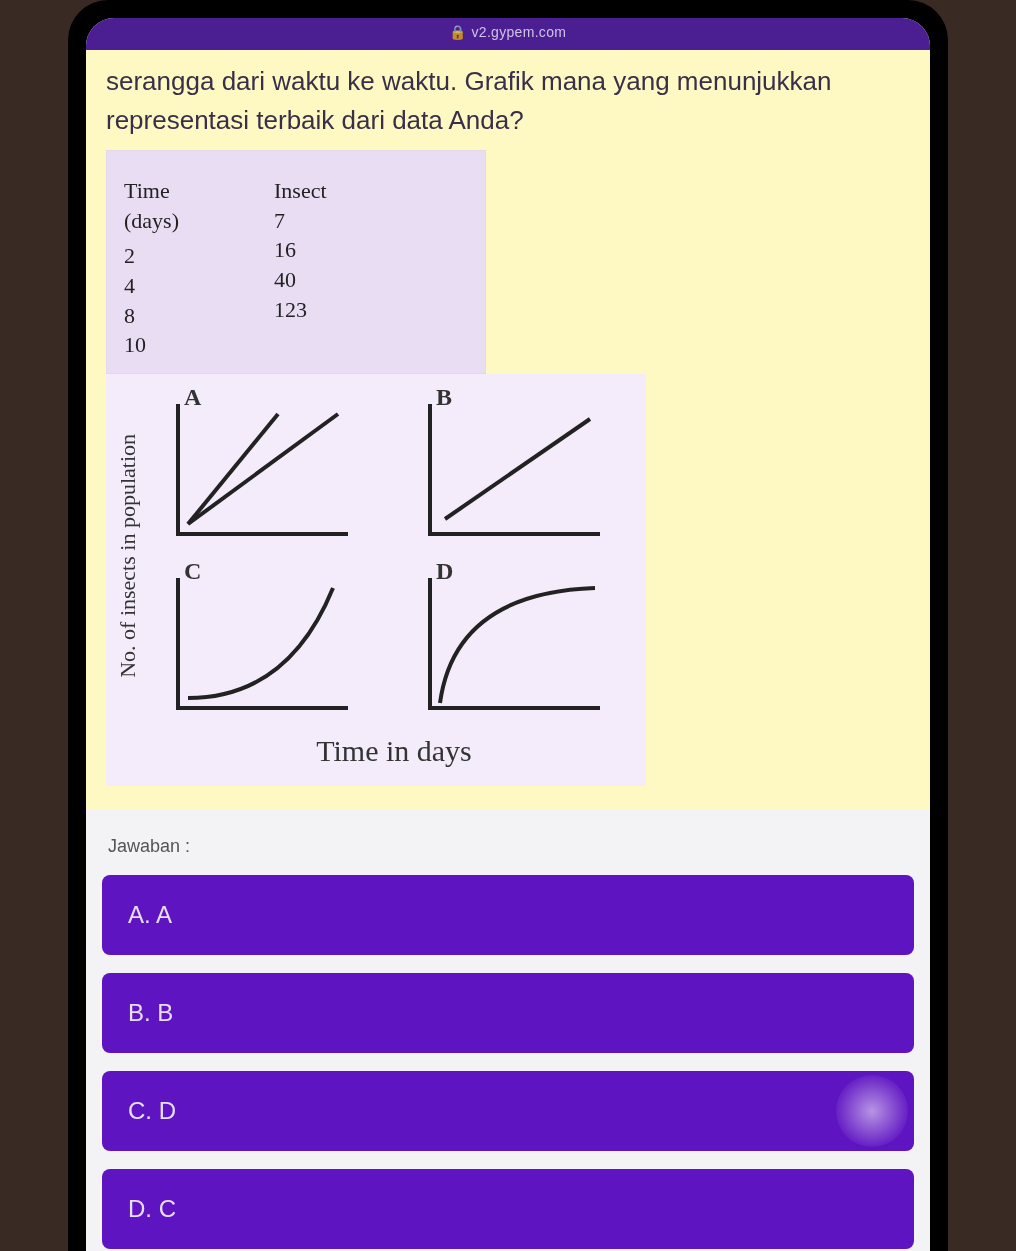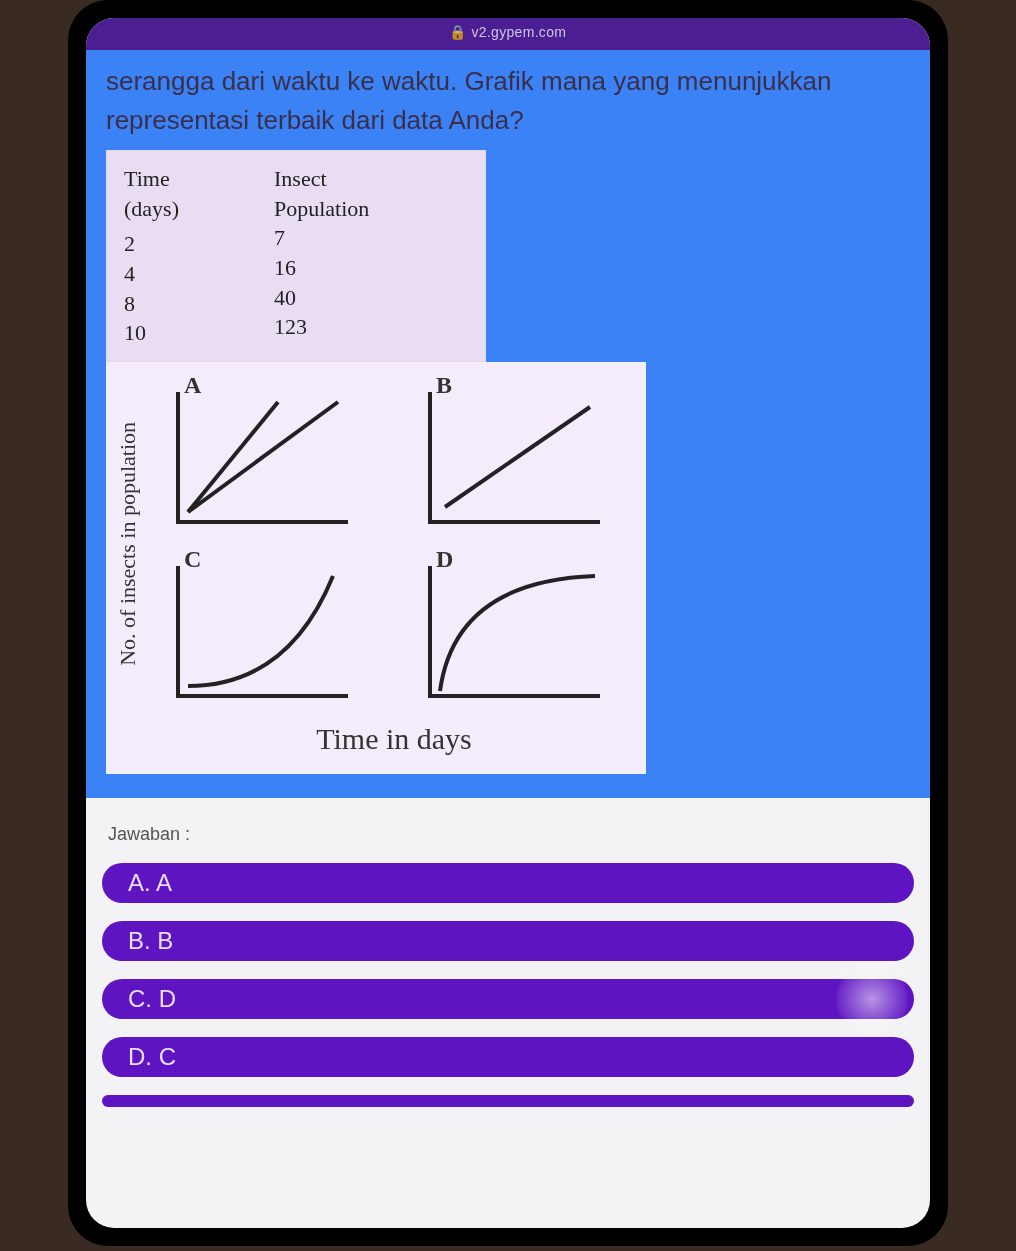--- a/index.html
+++ b/index.html
@@ -29,41 +29,41 @@
   .addr-bar {
     background: #4b1f91;
     color: #cfc3e6;
     font-size: 14px;
     text-align: center;
     padding: 6px 0 10px 0;
     letter-spacing: 0.3px;
   }
   .addr-bar .lock { margin-right: 4px; opacity: .8; }
   .question-box {
-    background: #3b82f6;
+    background: #fef9c3;
     padding: 12px 20px 24px 20px;
   }
   .question-text {
     color: #3a2f49;
     font-size: 26px;
     line-height: 1.5;
     font-weight: 500;
   }
   .data-table {
     background: #e9ddf4;
     margin-top: 10px;
     padding: 14px 18px 14px 18px;
     width: 380px;
     font-family: "Times New Roman", serif;
     color: #222;
     font-size: 22px;
     line-height: 1.35;
     box-shadow: inset 0 0 0 1px rgba(0,0,0,0.02);
   }
-  .tbl-row { display: flex; }
+  .tbl-row { display: flex; margin-top: 12px; }
   .tbl-col1 { width: 150px; }
   .tbl-col2 { width: 180px; }
   .charts-panel {
     background: #f4ecfa;
     width: 540px;
     padding: 10px 6px 18px 2px;
     color: #333;
   }
   .charts-inner { display: flex; }
   .ylabel-wrap {
@@ -109,22 +109,22 @@
     padding: 12px 16px 22px 16px;
   }
   .answers-label {
     color: #555;
     font-size: 18px;
     padding: 14px 6px 18px 6px;
   }
   .answer-btn {
     background: #5f14c2;
     color: #e7def8;
-    border-radius: 20px;
-    padding: 6px 26px;
+    border-radius: 8px;
+    padding: 26px 26px;
     font-size: 24px;
     margin-bottom: 18px;
     cursor: pointer;
     position: relative;
   }
   .thumb {
     position: absolute;
     right: 6px;
     top: 50%;
     transform: translateY(-50%);
@@ -153,21 +153,20 @@
             <div>Time</div>
             <div>(days)</div>
             <div style="height:6px"></div>
             <div>2</div>
             <div>4</div>
             <div>8</div>
             <div>10</div>
           </div>
           <div class="tbl-col2">
             <div>Insect</div>
-            <div>Population</div>
             <div>7</div>
             <div>16</div>
             <div>40</div>
             <div>123</div>
           </div>
         </div>
       </div>
 
       <div class="charts-panel">
         <div class="charts-inner">

